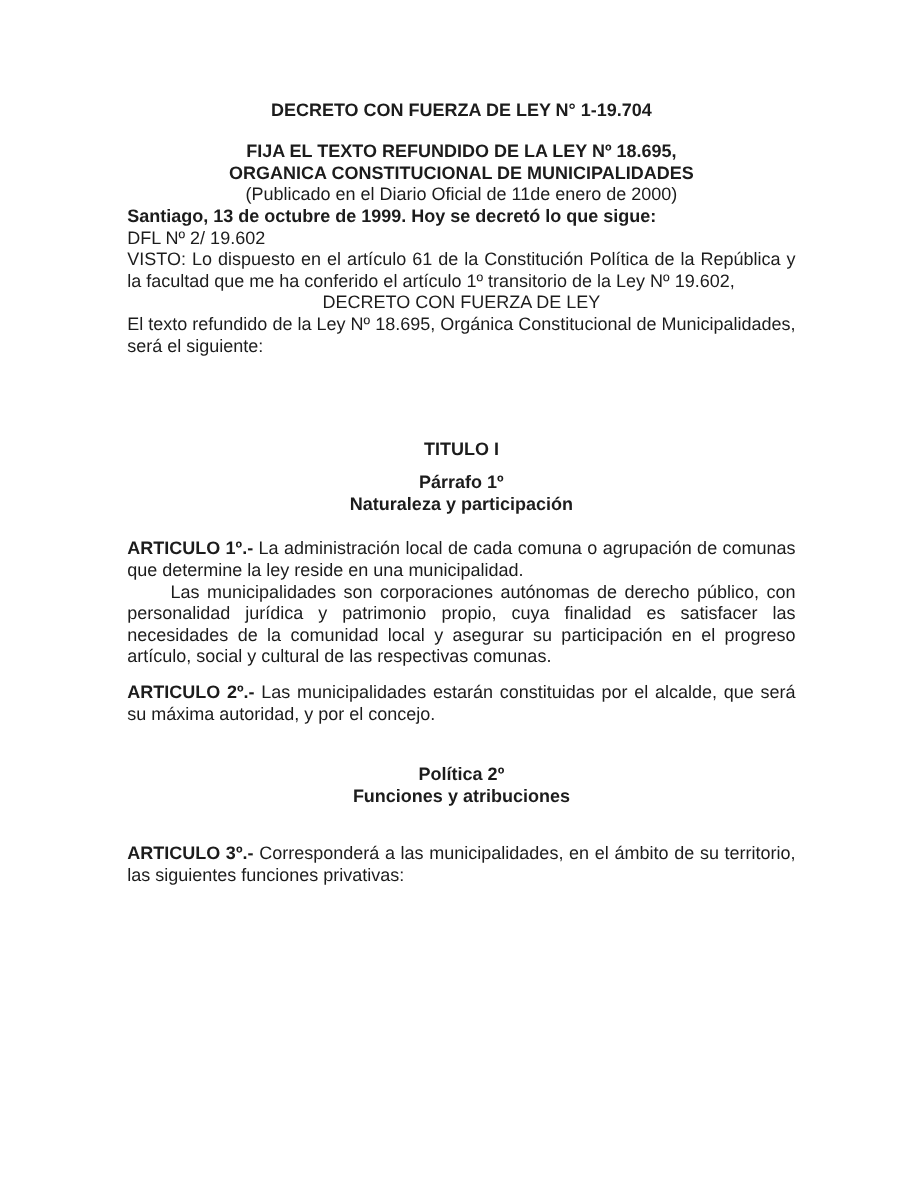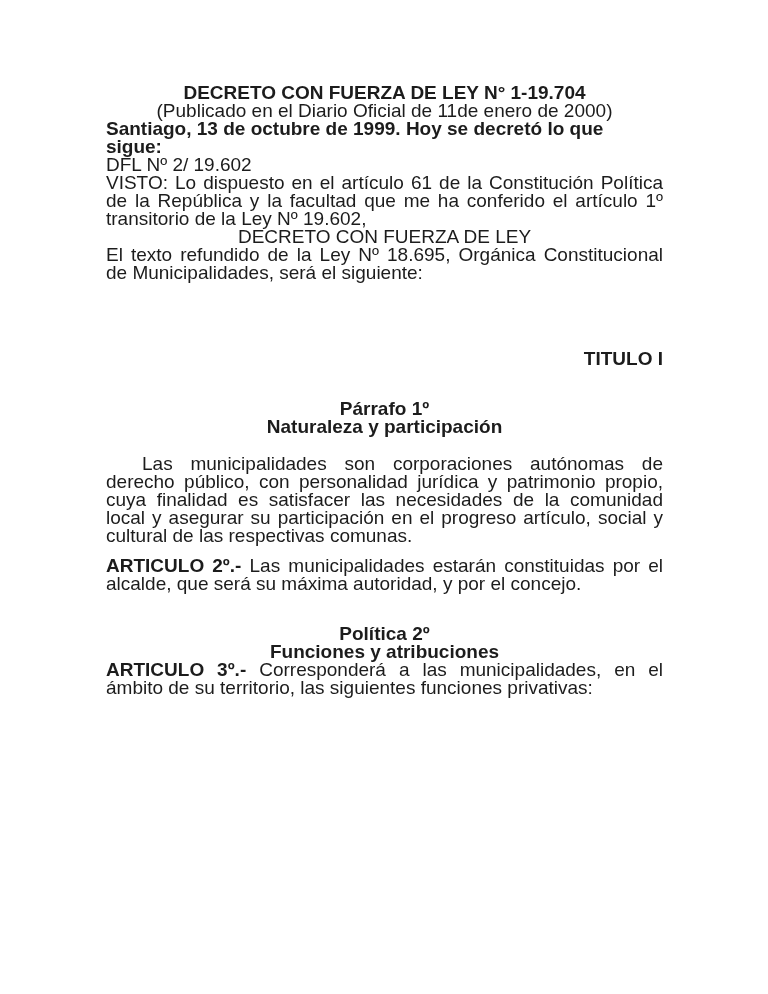--- a/index.html
+++ b/index.html
@@ -8,52 +8,56 @@
     background: #ffffff;
   }
   .page {
     position: relative;
     width: 768px;
     height: 994px;
     box-sizing: border-box;
     background: #ffffff;
     color: #1c1c1c;
     font-family: "Liberation Sans", sans-serif;
-    font-size: 19px;
+    font-size: 15px;
     line-height: 18px;
     padding: 84px 105px 0 106px;
     overflow: hidden;
   }
   .page p { margin: 0; }
   .center { text-align: center; }
   .bold { font-weight: bold; }
   .justify { text-align: justify; }
   .doc-title { margin-top: 0; }
   .doc-subtitle { margin-top: 16px; }
   .published { margin-top: 37px; }
   .date-line { margin-top: 34px; font-weight: bold; }
   .dfl-number { margin-top: 15px; }
   .visto { margin-top: 19px; }
   .decree-heading { margin-top: 17px; }
   .intro { margin-top: 17px; }
-  .titulo-block { margin-top: 68px; text-align: right; }
-  .parrafo1-block { margin-top: 32px; }
+  .titulo-block { margin-top: 68px; }
+  .parrafo1-block { margin-top: 10px; }
   .articulo1 { margin-top: 19px; }
   .articulo1-cont { text-indent: 36px; }
   .articulo2 { margin-top: 12px; }
   .parrafo2-block { margin-top: 32px; }
-  .articulo3 { margin-top: 0; }
+  .articulo3 { margin-top: 30px; }
 </style>
 </head>
 <body>
 
 <div class="page">
 
   <p class="doc-title center bold">DECRETO CON FUERZA DE LEY N° 1-19.704</p>
 
+  <div class="doc-subtitle center bold">
+    <p>FIJA EL TEXTO REFUNDIDO DE LA LEY Nº 18.695,</p>
+    <p>ORGANICA CONSTITUCIONAL DE MUNICIPALIDADES</p>
+  </div>
 
   <p class="published center">(Publicado en el Diario Oficial de 11de enero de 2000)</p>
 
   <p class="date-line">Santiago, 13 de octubre de 1999. Hoy se decretó lo que sigue:</p>
 
   <p class="dfl-number">DFL Nº 2/ 19.602</p>
 
   <p class="visto justify">VISTO: Lo dispuesto en el artículo 61 de la Constitución Política de la República y la facultad que me ha conferido el artículo 1º transitorio de la Ley Nº 19.602,</p>
 
   <p class="decree-heading center">DECRETO CON FUERZA DE LEY</p>
@@ -63,20 +67,21 @@
   <div class="titulo-block center bold">
     <p>TITULO I</p>
   </div>
 
   <div class="parrafo1-block center bold">
     <p>Párrafo 1º</p>
     <p>Naturaleza y participación</p>
   </div>
 
   <div class="articulo1">
+    <p class="justify"><span class="bold">ARTICULO 1º.-</span> <span>La administración local de cada comuna o agrupación de comunas que determine la ley reside en una municipalidad.</span></p>
     <p class="justify articulo1-cont">Las municipalidades son corporaciones autónomas de derecho público, con personalidad jurídica y patrimonio propio, cuya finalidad es satisfacer las necesidades de la comunidad local y asegurar su participación en el progreso artículo, social y cultural de las respectivas comunas.</p>
   </div>
 
   <div class="articulo2">
     <p class="justify"><span class="bold">ARTICULO 2º.-</span> <span>Las municipalidades estarán constituidas por el alcalde, que será su máxima autoridad, y por el concejo.</span></p>
   </div>
 
   <div class="parrafo2-block center bold">
     <p>Política 2º</p>
     <p>Funciones y atribuciones</p>

